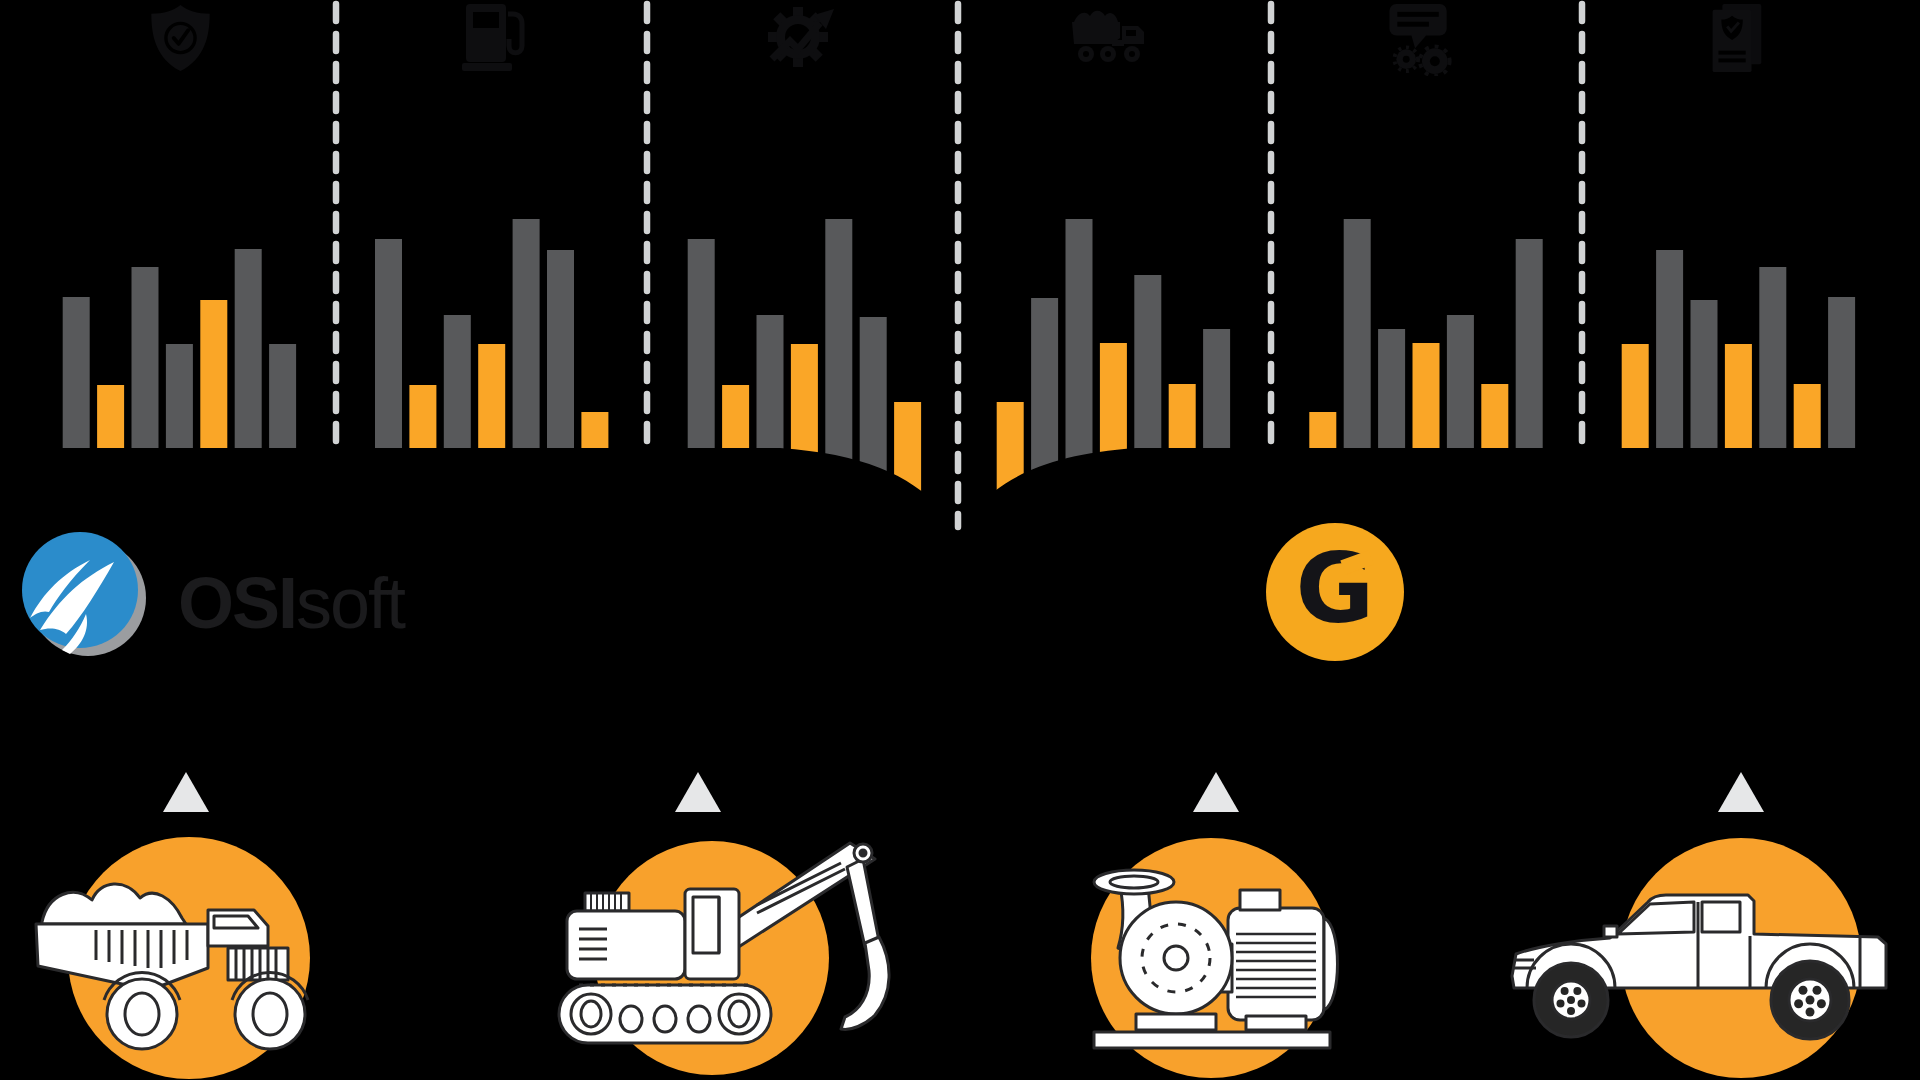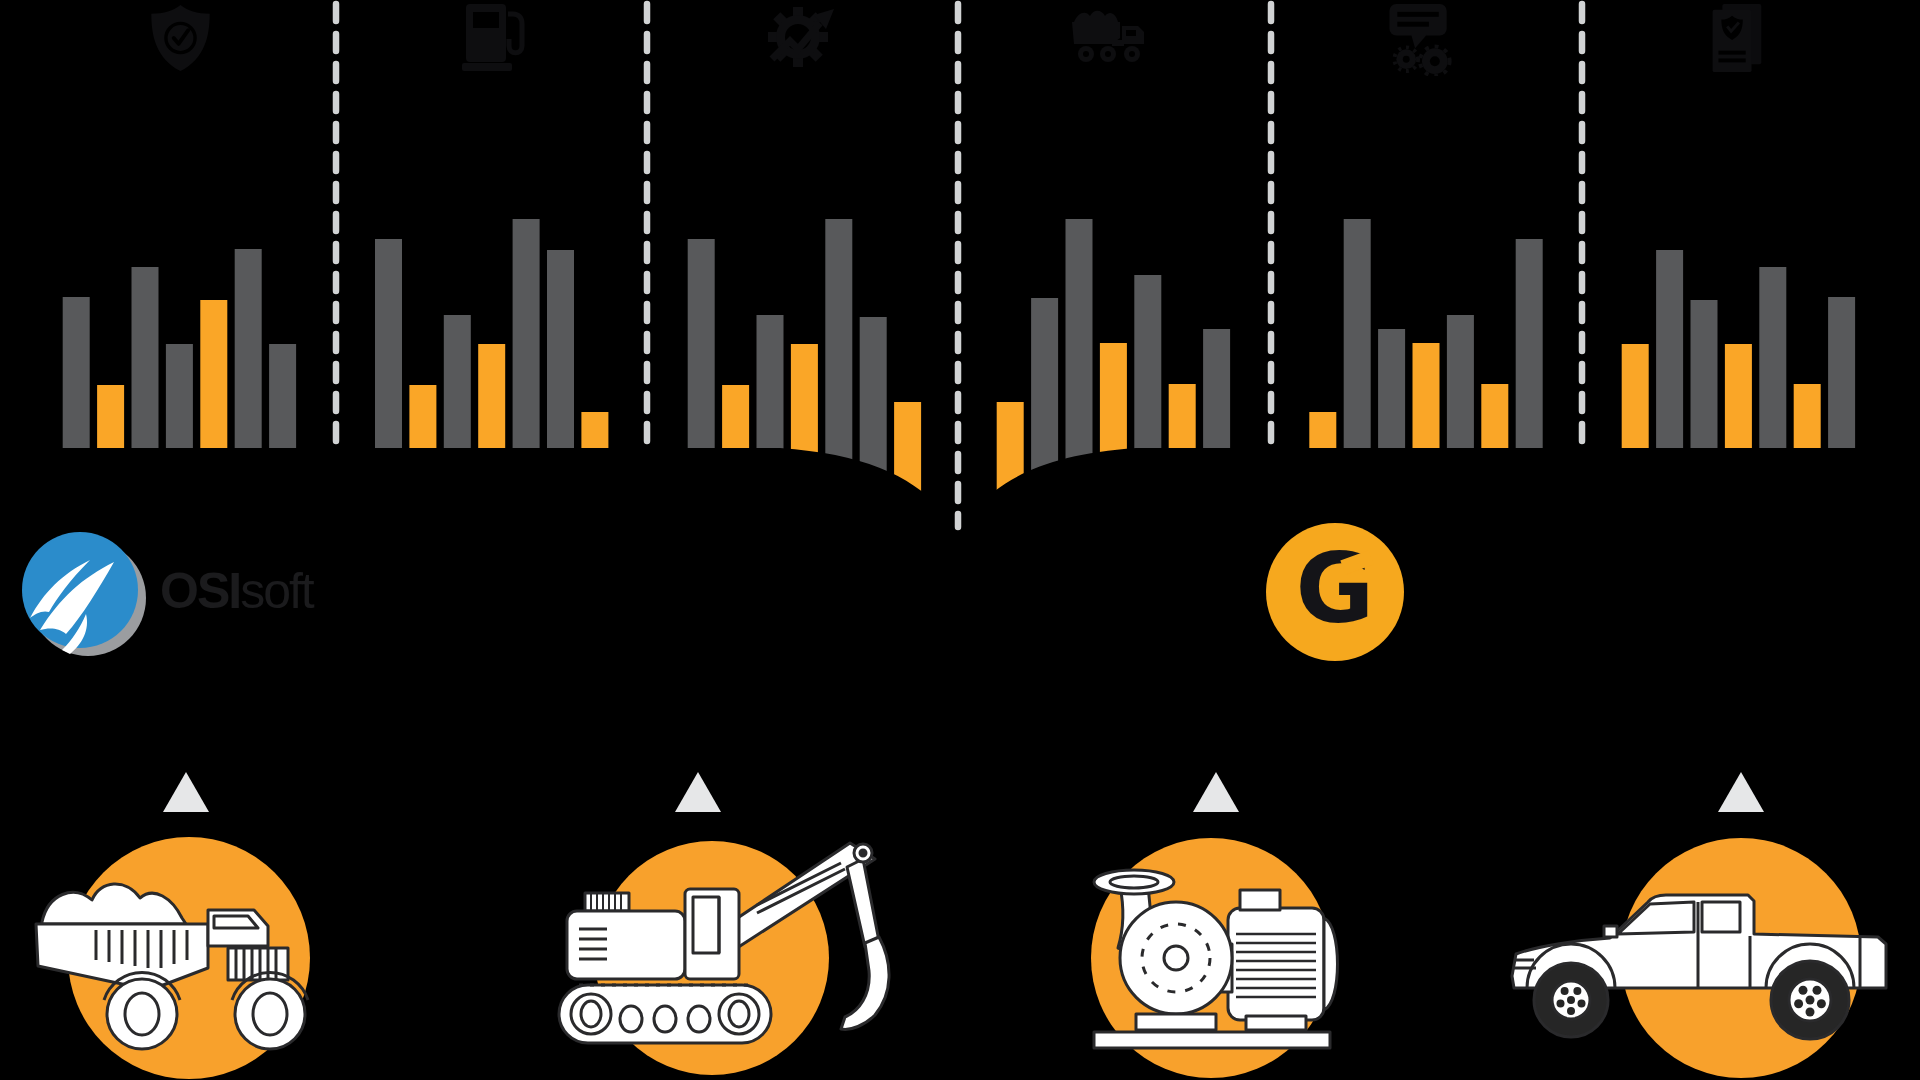--- a/index.html
+++ b/index.html
@@ -4,21 +4,21 @@
 <style>
   html,body{margin:0;padding:0;background:#000;}
   .stage{position:relative;width:1920px;height:1080px;background:#000;overflow:hidden;
          font-family:"Liberation Sans",sans-serif;}
   #chart-svg{position:absolute;left:0;top:0;}
   .icon{position:absolute;color:#0e0e10;}
   .icon svg{display:block;width:100%;height:100%;}
   
   .logo-osisoft{position:absolute;left:10px;top:528px;width:360px;height:132px;}
   .osi-mark{position:absolute;left:0;top:0;}
-  .osi-text{position:absolute;left:150px;top:34px;font-size:50px;letter-spacing:-2px;white-space:nowrap;}
+  .osi-text{position:absolute;left:168px;top:34px;font-size:72px;letter-spacing:-2px;white-space:nowrap;}
   .osi-bold{font-weight:700;}
   .osi-light{font-weight:400;}
   .logo-grainger{position:absolute;left:1266px;top:523px;width:138px;height:138px;border-radius:50%;
                  display:flex;align-items:center;justify-content:center;}
   .g-letter{font-weight:700;font-size:96px;line-height:1;margin-top:-6px;font-family:"DejaVu Sans",sans-serif;}
   .g-cut{position:absolute;left:76px;top:32px;width:30px;height:15px;transform:rotate(-20deg);}
   
   .tri{position:absolute;top:772px;width:0;height:0;border-left:23px solid transparent;
        border-right:23px solid transparent;border-bottom:40px solid #e6e7e8;}
   .equip-circle{position:absolute;border-radius:50%;}

